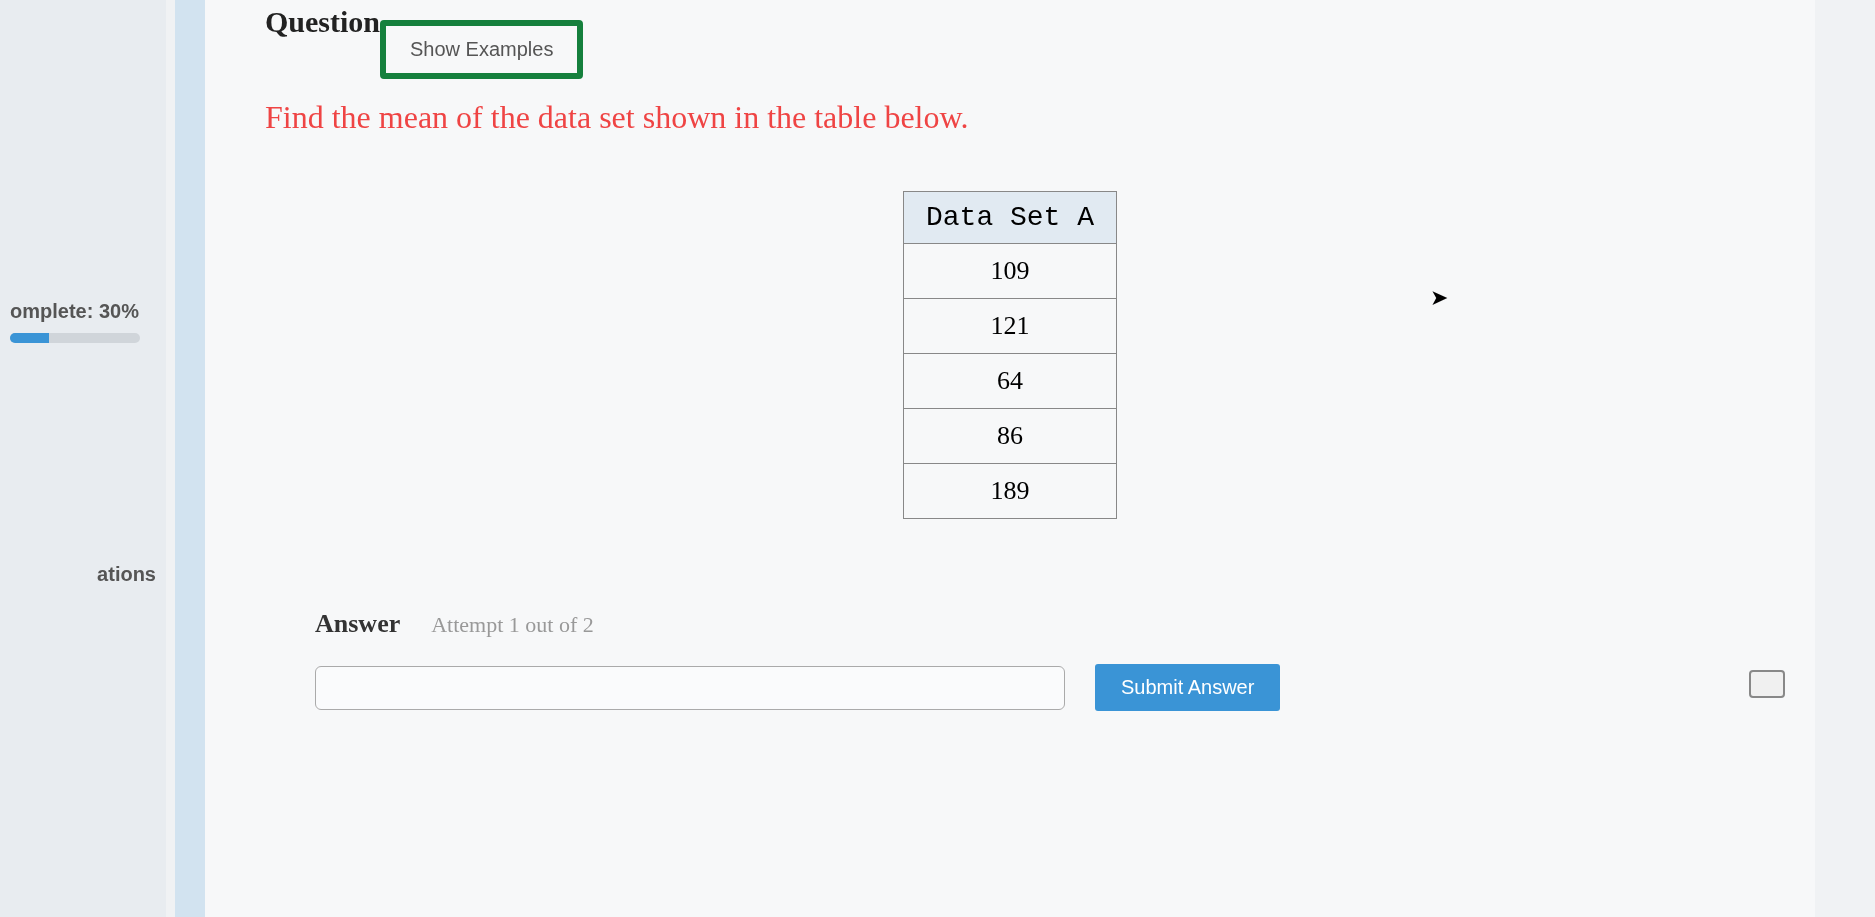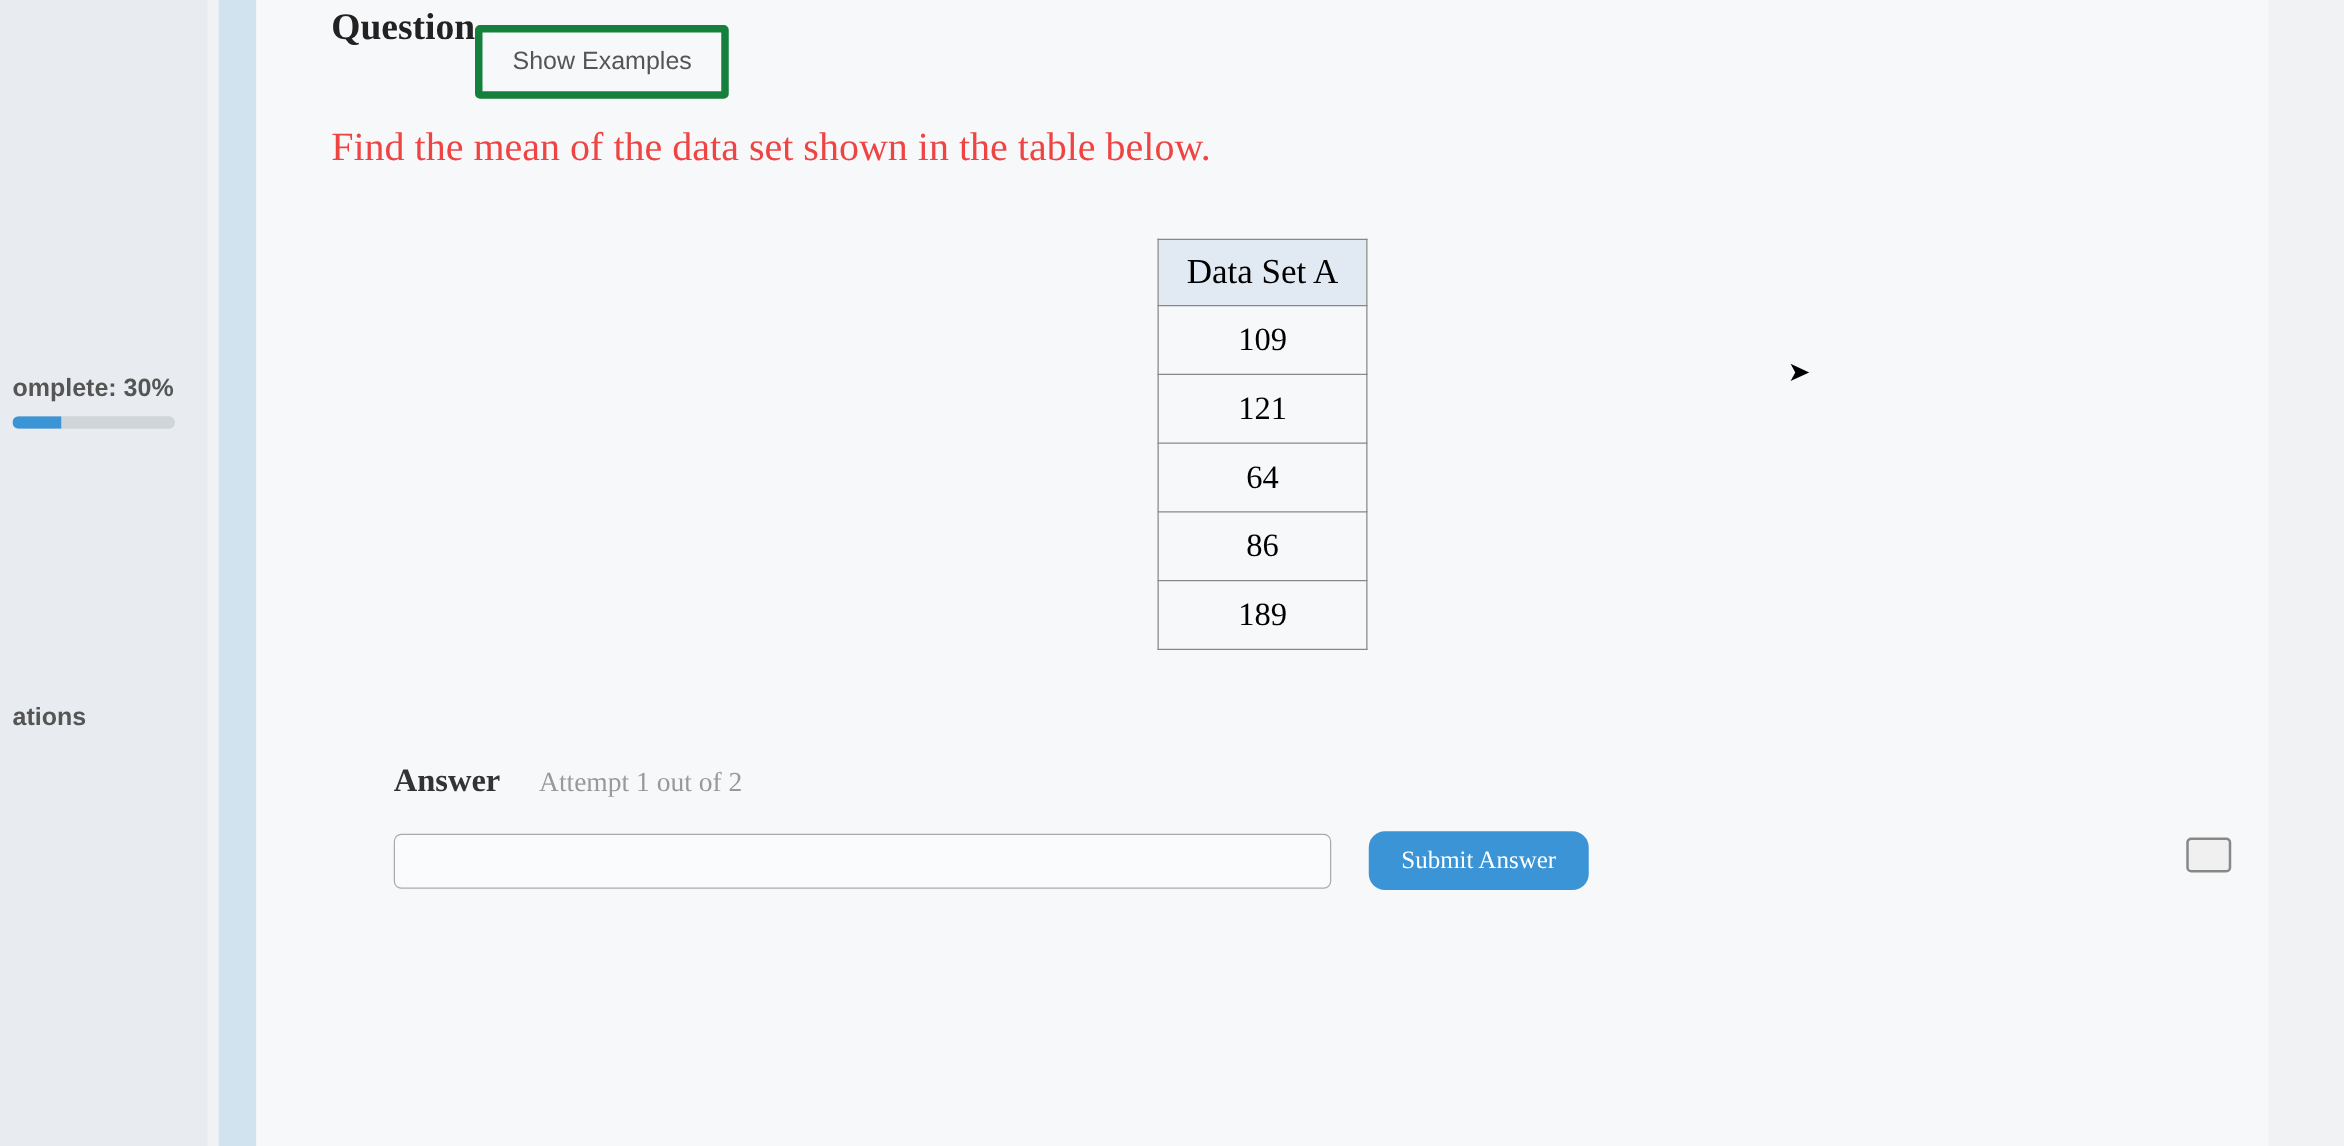--- a/index.html
+++ b/index.html
@@ -44,20 +44,21 @@
       width: 30%;
       background: #3a94d6;
     }
     .sidebar-link {
       font-family: Arial, sans-serif;
       font-size: 20px;
       font-weight: bold;
       color: #555;
       margin-top: 220px;
       cursor: pointer;
+      text-align: right;
     }
     .divider {
       position: absolute;
       left: 175px;
       top: 0;
       width: 30px;
       height: 100%;
       background: #d2e3f0;
     }
     .main {
@@ -101,21 +102,21 @@
     }
     .table-wrap {
       display: flex;
       justify-content: center;
       margin-top: 55px;
     }
     table.data-table {
       border-collapse: collapse;
     }
     table.data-table th {
-      font-family: Liberation Serif, serif;
+      font-family: Liberation Mono, monospace;
       font-size: 28px;
       font-weight: normal;
       background: #e1eaf2;
       border: 1px solid #888;
       padding: 10px 22px;
       text-align: left;
     }
     table.data-table td {
       font-family: Georgia, serif;
       font-size: 26px;
@@ -152,28 +153,28 @@
     .answer-input {
       width: 750px;
       height: 44px;
       border: 1px solid #aaa;
       border-radius: 6px;
       font-size: 22px;
       padding: 0 12px;
       background: #fafbfc;
     }
     .submit-btn {
-      font-family: Liberation Serif, serif;
+      font-family: Liberation Sans, sans-serif;
       font-size: 20px;
       color: #fff;
       background: #3a94d6;
       border: none;
       padding: 12px 26px;
       cursor: pointer;
-      border-radius: 13px;
+      border-radius: 3px;
     }
     .cursor-icon {
       position: absolute;
       left: 1430px;
       top: 285px;
       font-size: 22px;
       color: #000;
       pointer-events: none;
     }
     .keypad-icon {

